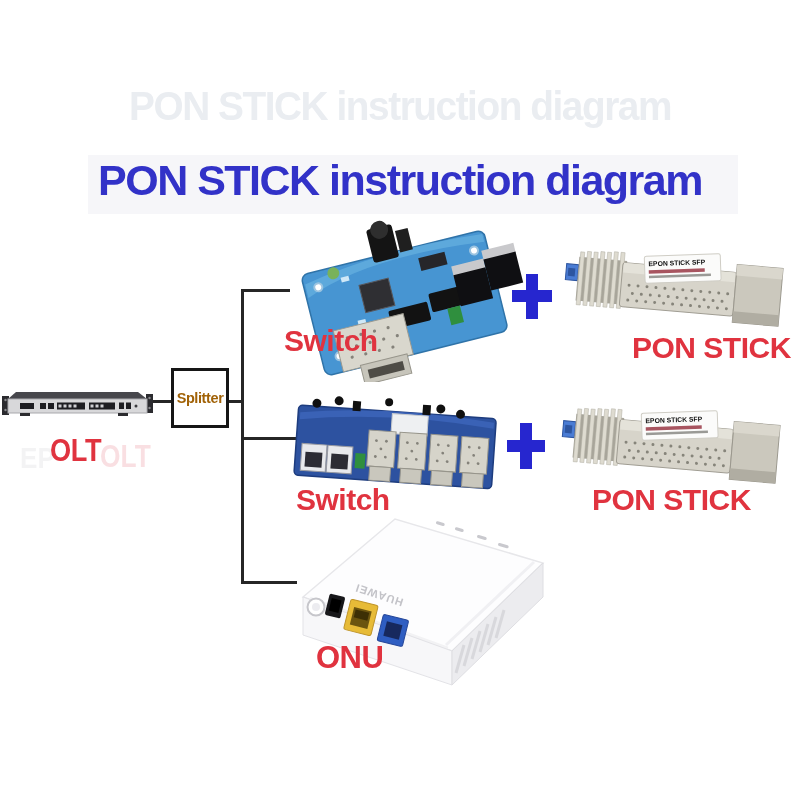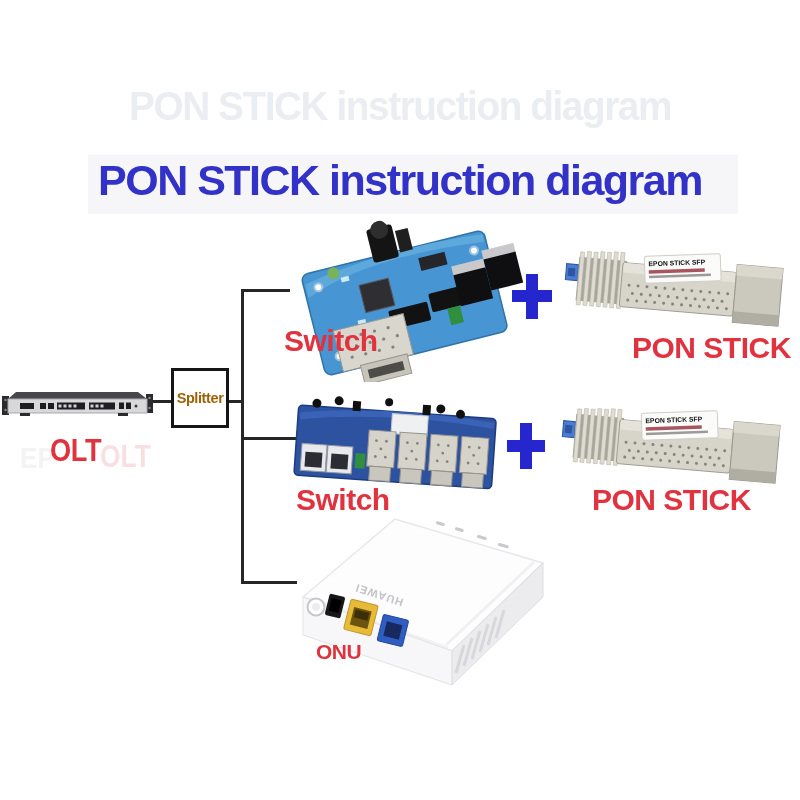--- a/index.html
+++ b/index.html
@@ -379,15 +379,15 @@
     <g transform="rotate(14 73 112)">
       <rect x="59" y="97" width="28" height="31" rx="2" fill="#e7bb37" stroke="#bf9428"></rect>
       <rect x="64" y="104" width="18" height="18" fill="#6b540f"></rect>
       <rect x="66" y="106" width="14" height="8" fill="#3d2f05"></rect>
     </g>
     <g transform="rotate(14 105 125)">
       <rect x="92" y="112" width="26" height="27" rx="2" fill="#2f5ec2" stroke="#26479a"></rect>
       <rect x="97" y="118" width="16" height="15" fill="#17295e"></rect>
     </g>
   </svg>
-  <div class="abs red-label" style="left:316px;top:640px;font-size:21px">ONU</div>
+  <div class="abs red-label" style="left:316px;top:640px;font-size:31px">ONU</div>
 
 </div>
 
 </body></html>

